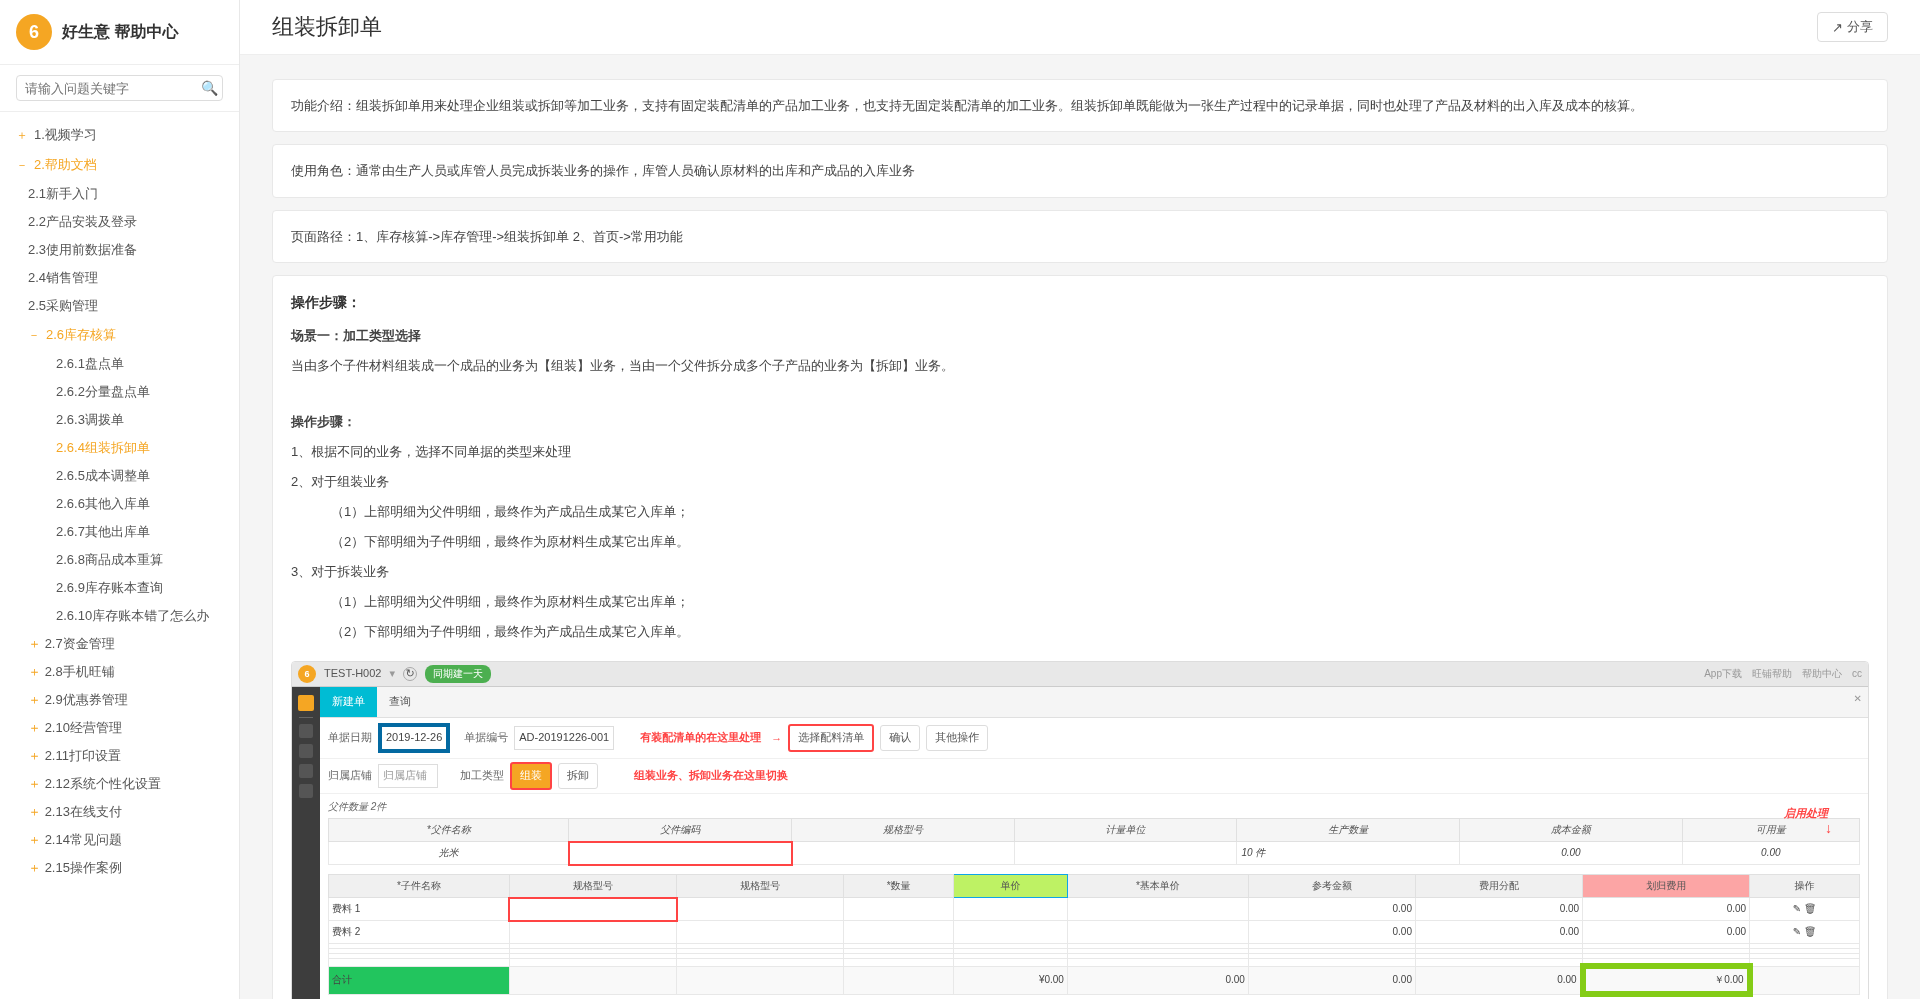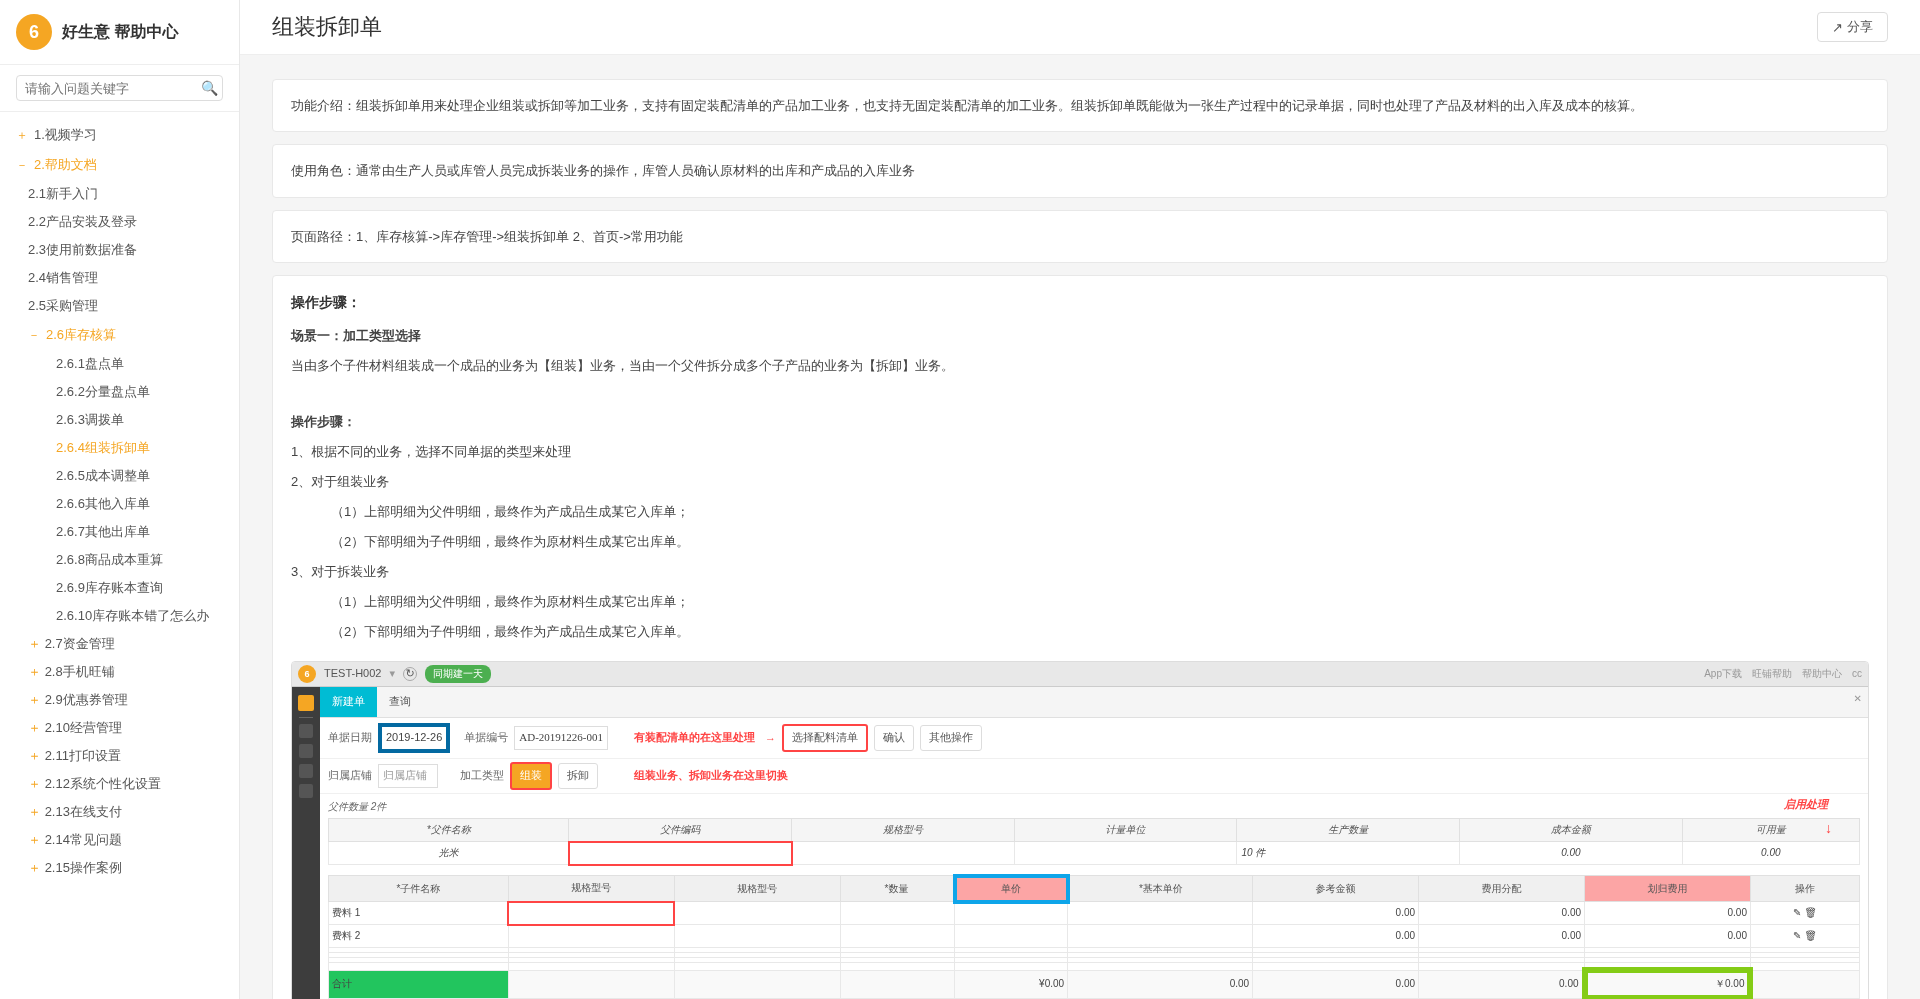--- a/index.html
+++ b/index.html
@@ -335,21 +335,21 @@
               <div style="padding:5px 12px;font-size:11px;background:#00bcd4;color:#fff;cursor:pointer;">新建单</div>
               <div style="padding:5px 12px;font-size:11px;color:#555;cursor:pointer;">查询</div>
               <div style="margin-left:auto;padding:3px 6px;font-size:10px;color:#999;cursor:pointer;">✕</div>
             </div>
 
             <div style="position:relative;">
               <div style="display:flex;align-items:center;padding:5px 8px;gap:6px;font-size:11px;border-bottom:1px solid #f0f0f0;flex-wrap:wrap;">
                 <span style="color:#666;">单据日期</span>
                 <span style="border:4px solid #0369a1;padding:1px 4px;font-size:11px;">2019-12-26</span>
                 <span style="color:#666;margin-left:8px;">单据编号</span>
-                <span style="border:1px solid #ddd;padding:1px 4px;font-size:11px;font-family:Liberation Serif, serif;">AD-20191226-001</span>
+                <span style="border:1px solid #ddd;padding:1px 4px;font-size:11px;">AD-20191226-001</span>
 
                 <span style="color:#ff4444;font-size:11px;font-weight:bold;margin-left:20px;">有装配清单的在这里处理</span>
                 <span style="color:#ff4444;margin-left:4px;">→</span>
                 <span style="border:2px solid #ff4444;border-radius:3px;padding:2px 8px;font-size:11px;background:#fff;color:#555;">选择配料清单</span>
                 <span style="border:1px solid #ddd;border-radius:3px;padding:2px 8px;font-size:11px;color:#555;">确认</span>
                 <span style="border:1px solid #ddd;border-radius:3px;padding:2px 8px;font-size:11px;color:#555;">其他操作</span>
               </div>
 
               <div style="display:flex;align-items:center;padding:3px 8px;gap:6px;font-size:11px;border-bottom:1px solid #f0f0f0;">
                 <span style="color:#666;">归属店铺</span>
@@ -382,33 +382,33 @@
                     <td style="border:2px solid #ff4444;padding:2px 4px;text-align:center;"></td>
                     <td style="border:1px solid #e8e8e8;padding:2px 4px;"></td>
                     <td style="border:1px solid #e8e8e8;padding:2px 4px;"></td>
                     <td style="border:1px solid #e8e8e8;padding:2px 4px;text-align:left;">10 件</td>
                     <td style="border:1px solid #e8e8e8;padding:2px 4px;text-align:center;">0.00</td>
                     <td style="border:1px solid #e8e8e8;padding:2px 4px;text-align:center;">0.00</td>
                   </tr>
                 </tbody>
               </table>
 
-              <div style="position:absolute;right:40px;top:1px;color:#ff4444;font-size:11px;font-weight:bold;">启用处理</div>
+              <div style="position:absolute;right:40px;top:10px;color:#ff4444;font-size:11px;font-weight:bold;">启用处理</div>
               <div style="position:absolute;right:36px;top:22px;color:#ff4444;font-size:14px;">↓</div>
             </div>
 
             <div style="padding:4px 8px;">
               <table style="width:100%;border-collapse:collapse;font-size:10px;">
                 <thead>
                   <tr>
                     <th style="background:#f0f0f0;border:1px solid #e0e0e0;padding:2px 3px;text-align:center;font-weight:normal;color:#555;">*子件名称</th>
                     <th style="background:#f0f0f0;border:1px solid #e0e0e0;padding:2px 3px;text-align:center;font-weight:normal;color:#555;">规格型号</th>
                     <th style="background:#f0f0f0;border:1px solid #e0e0e0;padding:2px 3px;text-align:center;font-weight:normal;color:#555;">规格型号</th>
                     <th style="background:#f0f0f0;border:1px solid #e0e0e0;padding:2px 3px;text-align:center;font-weight:normal;color:#555;">*数量</th>
-                    <th style="background:#fca5a5;border:4px solid #0ea5e9;padding:2px 3px;text-align:center;font-weight:normal;color:#555;">单价</th>
+                    <th style="background:#bef264;border:1px solid #0ea5e9;padding:2px 3px;text-align:center;font-weight:normal;color:#555;">单价</th>
                     <th style="background:#f0f0f0;border:1px solid #e0e0e0;padding:2px 3px;text-align:center;font-weight:normal;color:#555;">*基本单价</th>
                     <th style="background:#f0f0f0;border:1px solid #e0e0e0;padding:2px 3px;text-align:center;font-weight:normal;color:#555;">参考金额</th>
                     <th style="background:#f0f0f0;border:1px solid #e0e0e0;padding:2px 3px;text-align:center;font-weight:normal;color:#555;">费用分配</th>
                     <th style="background:#fca5a5;border:1px solid #e0e0e0;padding:2px 3px;text-align:center;font-weight:normal;color:#555;">划归费用</th>
                     <th style="background:#f0f0f0;border:1px solid #e0e0e0;padding:2px 3px;text-align:center;font-weight:normal;color:#555;">操作</th>
                   </tr>
                 </thead>
                 <tbody>
                   <tr>
                     <td style="border:1px solid #e8e8e8;padding:2px 3px;">费料 1</td>

